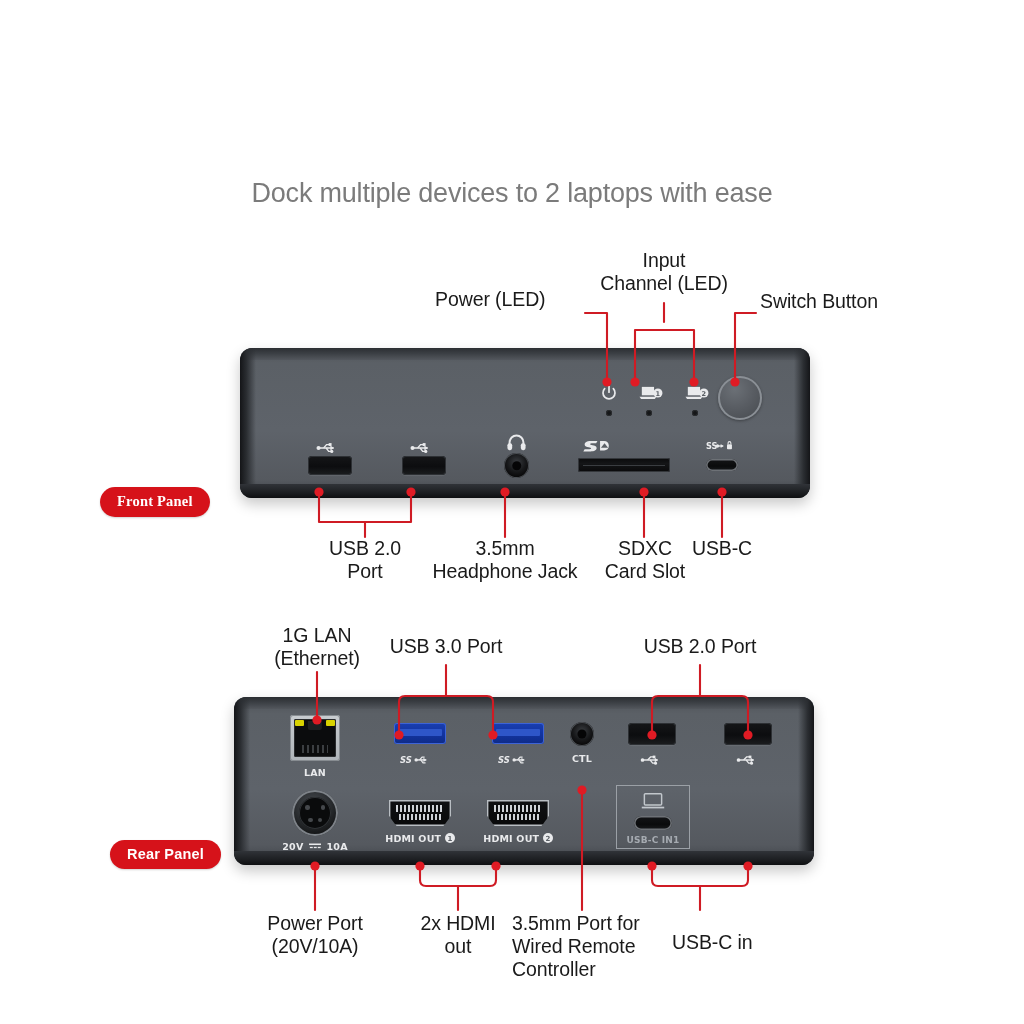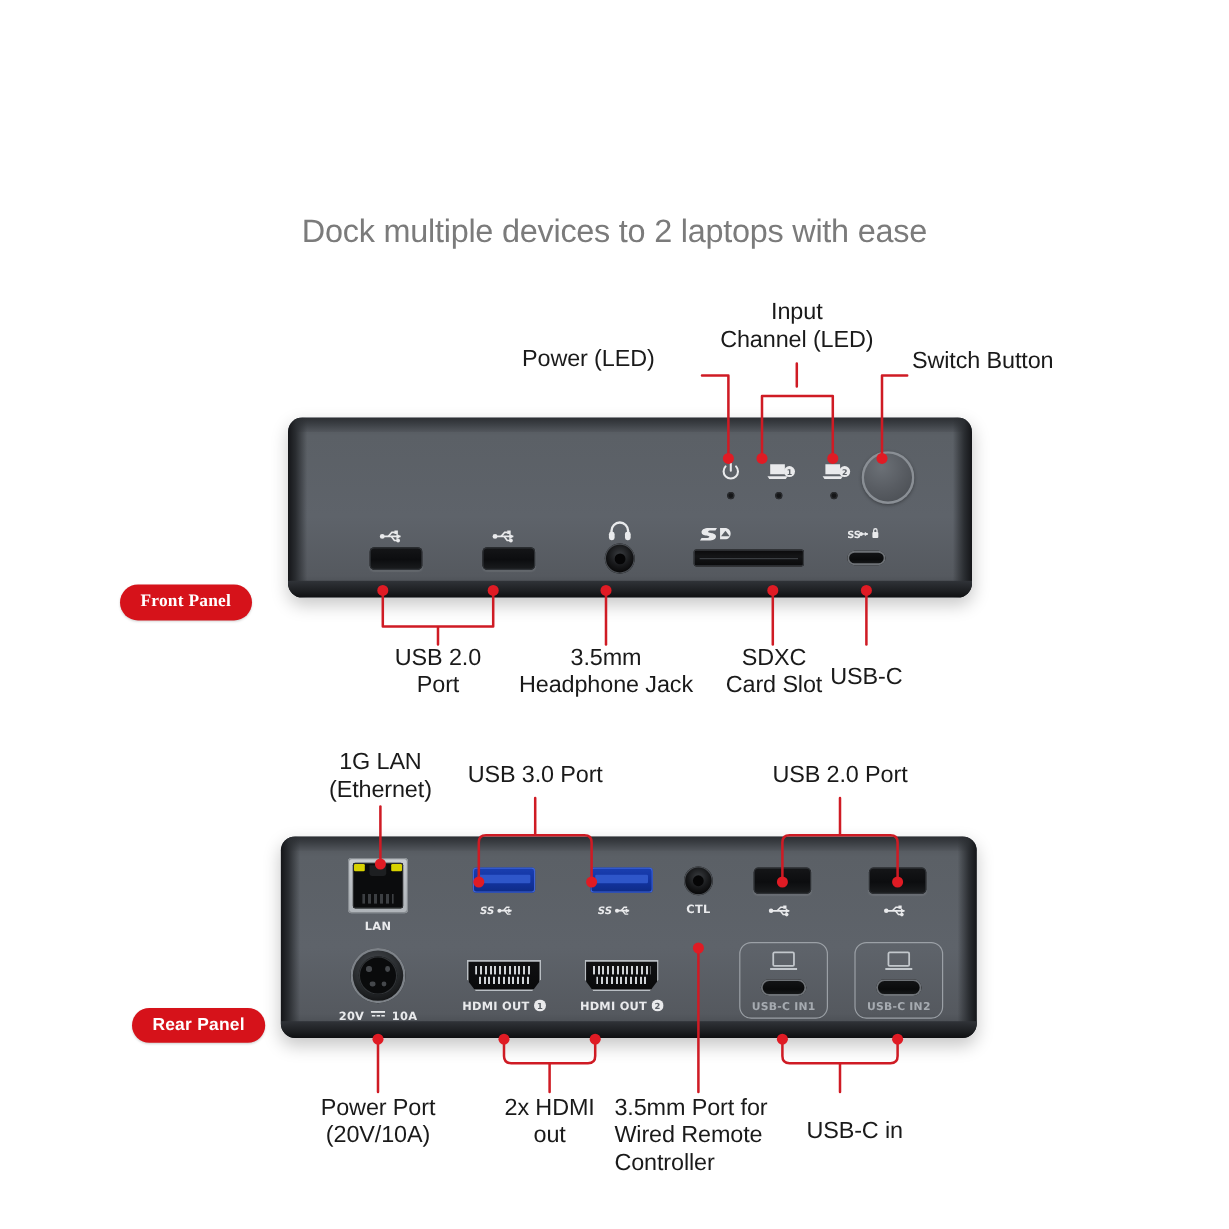--- a/index.html
+++ b/index.html
@@ -103,21 +103,21 @@
     background:#151618;box-shadow:inset 0 0 0 1px #2a2c2f;
   }
   .switch-btn{
     position:absolute;border-radius:50%;
     background:radial-gradient(circle at 38% 30%,#6b7076 0%,#595d63 45%,#44484d 100%);
     box-shadow:inset 0 0 0 2px #8a8f95, 0 1px 3px rgba(0,0,0,.35);
   }
 
   
   .usbc-box{
-    position:absolute;border:1.6px solid #9ba0a6;border-radius:10px;
+    position:absolute;border:1.6px solid #9ba0a6;border-radius:0;
   }
   .usbc-box .cap{
     position:absolute;left:50%;transform:translateX(-50%);
     color:#a6abb1;font-size:9px;font-weight:bold;letter-spacing:.2px;
     white-space:nowrap;font-family:"DejaVu Sans", sans-serif;
   }
 
   
   .lan{
     position:absolute;border-radius:3px;
@@ -391,30 +391,20 @@
       <span style="position:absolute;left:50%;transform:translateX(-50%);top:6px;">
         <svg viewBox="0 0 30 22" width="26" height="19">
           <rect x="5" y="2" width="20" height="13" rx="1.2" fill="none" stroke="#c2c7cc" stroke-width="1.7"></rect>
           <path d="M2 18h26" stroke="#c2c7cc" stroke-width="2"></path>
         </svg>
       </span>
       <span class="port usb-c" style="left:50%;transform:translateX(-50%);top:30px;width:38px;height:14px;"></span>
       <span class="cap" style="bottom:3px;">USB-C IN1</span>
     </div>
 
-    <div class="usbc-box" style="left:478px;top:88px;width:72px;height:62px;">
-      <span style="position:absolute;left:50%;transform:translateX(-50%);top:6px;">
-        <svg viewBox="0 0 30 22" width="26" height="19">
-          <rect x="5" y="2" width="20" height="13" rx="1.2" fill="none" stroke="#c2c7cc" stroke-width="1.7"></rect>
-          <path d="M2 18h26" stroke="#c2c7cc" stroke-width="2"></path>
-        </svg>
-      </span>
-      <span class="port usb-c" style="left:50%;transform:translateX(-50%);top:30px;width:38px;height:14px;"></span>
-      <span class="cap" style="bottom:3px;">USB-C IN2</span>
-    </div>
   </div>
 
   <svg class="leaders">
 
     <path class="lead" d="M585 313 H607 V382"></path>
     <circle class="leaddot" cx="607" cy="382" r="4.6"></circle>
 
     <path class="lead" d="M664 303 V322 M635 382 V330 H694 V382"></path>
     <circle class="leaddot" cx="635" cy="382" r="4.6"></circle>
     <circle class="leaddot" cx="694" cy="382" r="4.6"></circle>
@@ -465,21 +455,21 @@
   <div class="callout-txt" style="left:574px;top:249px;width:180px;">Input
 Channel (LED)</div>
   <div class="callout-txt" style="left:760px;top:290px;width:180px;text-align:left;">Switch Button</div>
 
   <div class="callout-txt" style="left:290px;top:537px;width:150px;">USB 2.0
 Port</div>
   <div class="callout-txt" style="left:414px;top:537px;width:182px;">3.5mm
 Headphone Jack</div>
   <div class="callout-txt" style="left:586px;top:537px;width:118px;">SDXC
 Card Slot</div>
-  <div class="callout-txt" style="left:662px;top:537px;width:120px;margin-top:16px;">USB-C</div>
+  <div class="callout-txt" style="left:662px;top:537px;width:120px;">USB-C</div>
 
   <div class="callout-txt" style="left:247px;top:624px;width:140px;">1G LAN
 (Ethernet)</div>
   <div class="callout-txt" style="left:366px;top:635px;width:160px;">USB 3.0 Port</div>
   <div class="callout-txt" style="left:620px;top:635px;width:160px;">USB 2.0 Port</div>
 
   <div class="callout-txt" style="left:240px;top:912px;width:150px;">Power Port
 (20V/10A)</div>
   <div class="callout-txt" style="left:400px;top:912px;width:116px;">2x HDMI
 out</div>

